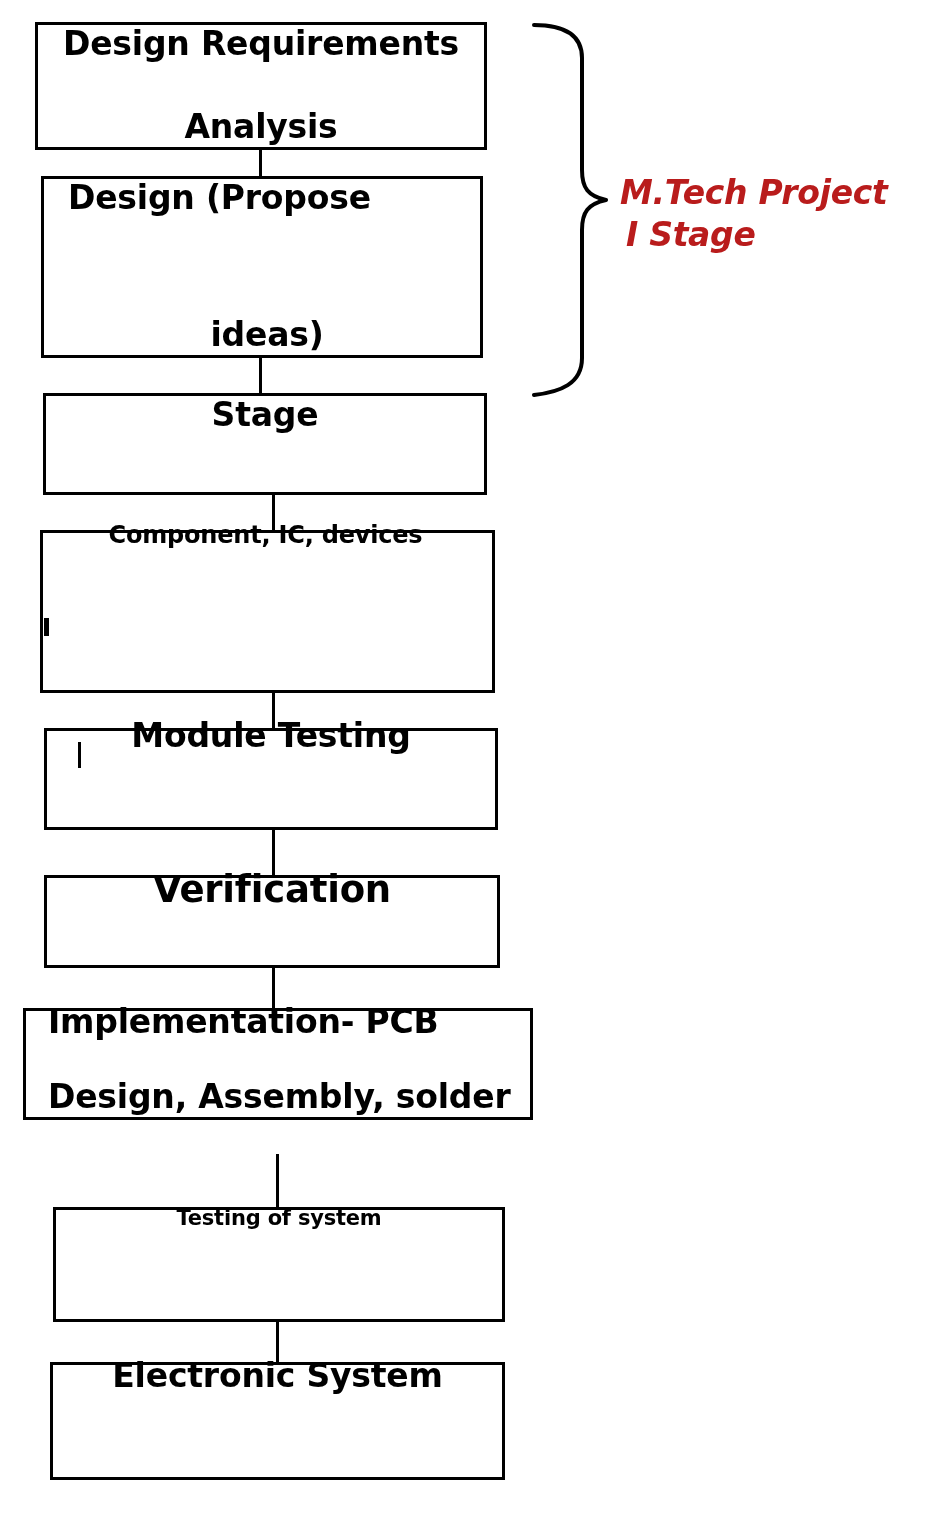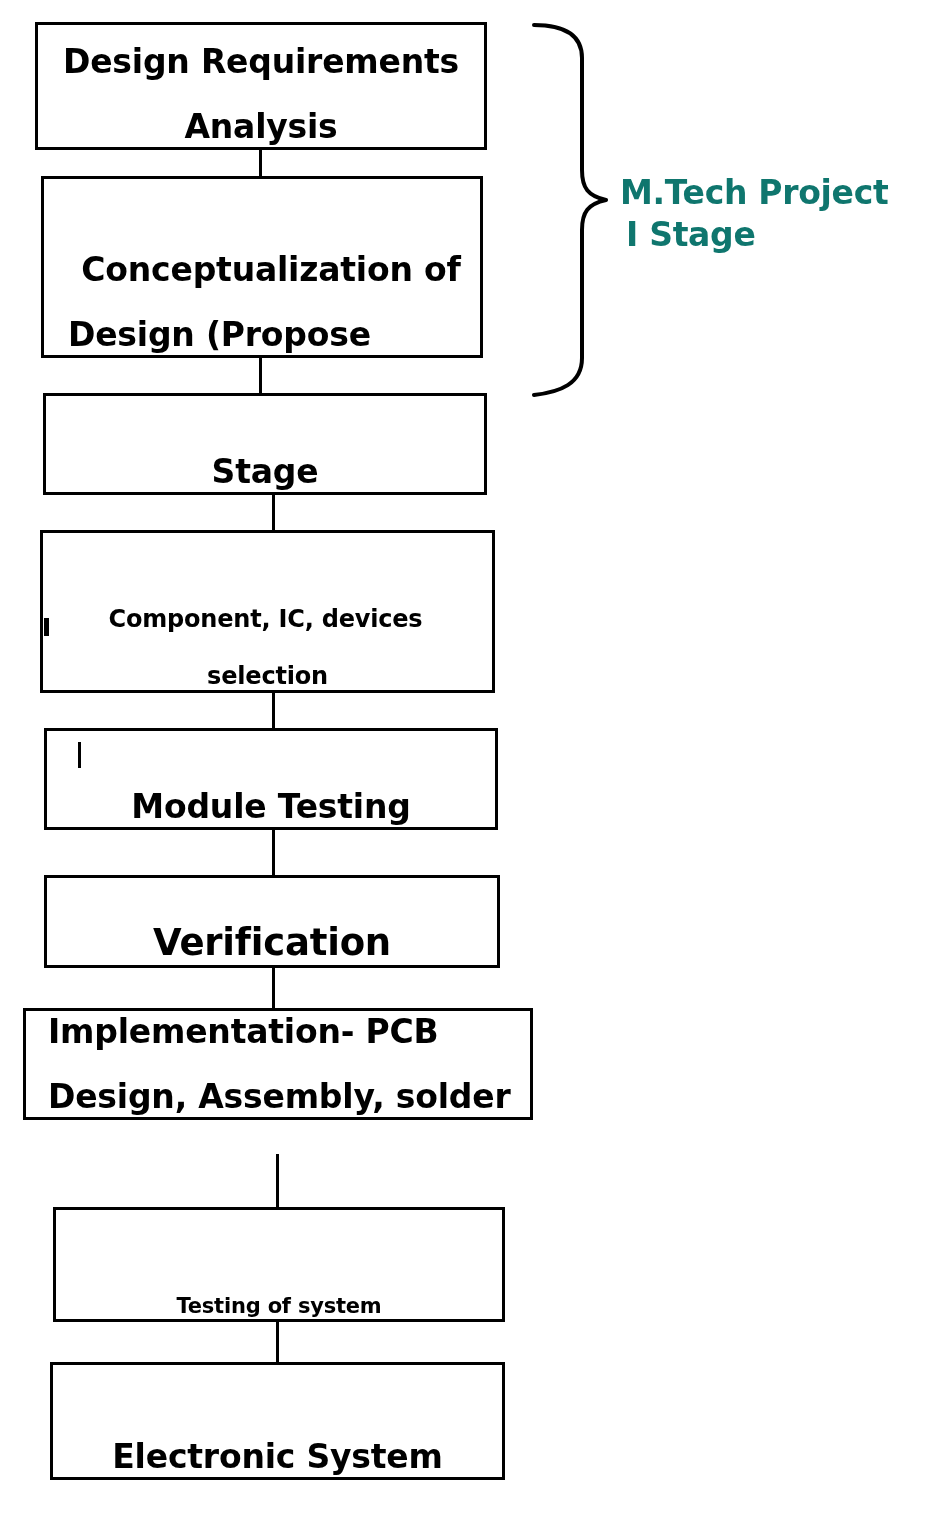--- a/index.html
+++ b/index.html
@@ -18,21 +18,21 @@
   }
 
   
   .node {
     position: absolute;
     box-sizing: border-box;
     border: 3px solid #000000;
     background: #ffffff;
     display: flex;
     flex-direction: column;
-    justify-content: flex-end;
+    justify-content: space-between;
     color: #000000;
     font-weight: bold;
     letter-spacing: -0.2px;
     gap: 26px;
   }
   .node .line {
     display: block;
     line-height: 1.18;
     white-space: nowrap;
   }
@@ -55,25 +55,26 @@
     height: 410px;
   }
   .brace-wrap svg { display: block; }
 
   .brace-label {
     position: absolute;
     left: 620px;
     top: 172px;
     width: 305px;
     text-align: center;
-    color: #0f766e;
+    color: #b91c1c;
     font-weight: bold;
     font-size: 33px;
     line-height: 1.28;
     letter-spacing: -0.3px;
+    font-style: italic;
   }
   .brace-label .line { display: block; white-space: nowrap; }
   .brace-label .line.first { text-align: left; }
 
   
   .artifact {
     position: absolute;
     background: #000000;
   }
 </style>
@@ -83,35 +84,34 @@
 <div id="canvas">
 
   <div class="node center" style="left:35px; top:22px; width:452px; height:128px; font-size:33px;">
     <span class="line">Design Requirements</span>
     <span class="line">Analysis</span>
   </div>
 
   <div class="connector" style="left:259px; top:150px; height:26px;"></div>
 
   <div class="node center" style="left:41px; top:176px; width:442px; height:182px; font-size:33px; align-items:stretch;">
-    <span class="line" style="text-align:center; padding-left:18px;">Conceptualization of</span>
     <span class="line" style="text-align:left; padding-left:24px;">Design (Propose</span>
+    <span class="line" style="text-align:center; padding-left:10px;">ideas)</span>
   </div>
 
   <div class="connector" style="left:259px; top:356px; height:38px;"></div>
 
   <div class="node center" style="left:43px; top:393px; width:444px; height:102px; font-size:33px;">
     <span class="line">Stage</span>
   </div>
 
   <div class="connector" style="left:272px; top:493px; height:38px;"></div>
 
   <div class="node center" style="left:40px; top:530px; width:455px; height:163px; font-size:24px;">
     <span class="line" style="margin-left:-4px; margin-top:-12px;">Component, IC, devices</span>
-    <span class="line" style="margin-top:2px;">selection</span>
   </div>
 
   <div class="artifact" style="left:44px; top:618px; width:5px; height:18px;"></div>
 
   <div class="connector" style="left:272px; top:691px; height:38px;"></div>
 
   <div class="node center" style="left:44px; top:728px; width:454px; height:102px; font-size:33px;">
     <span class="line" style="margin-top:-14px;">Module Testing</span>
   </div>
 

